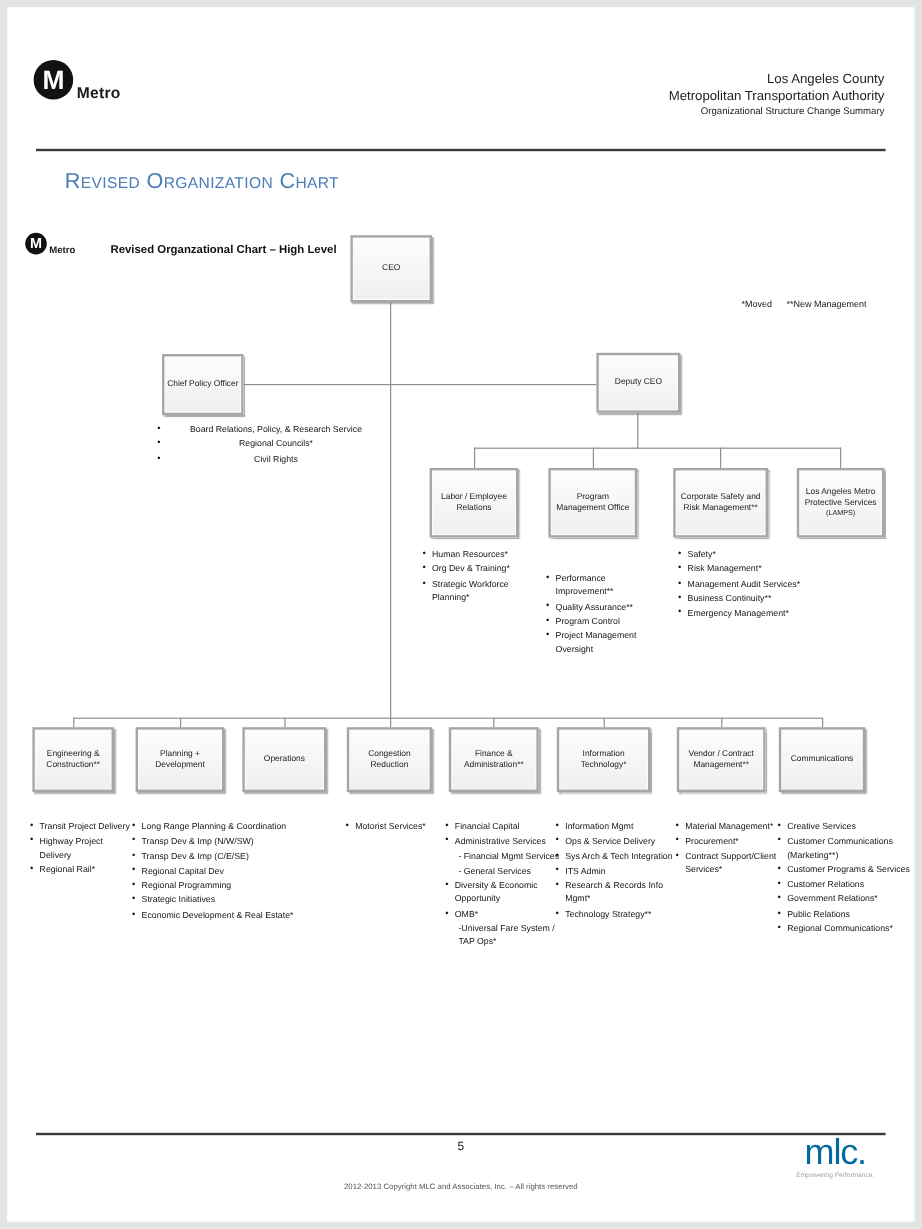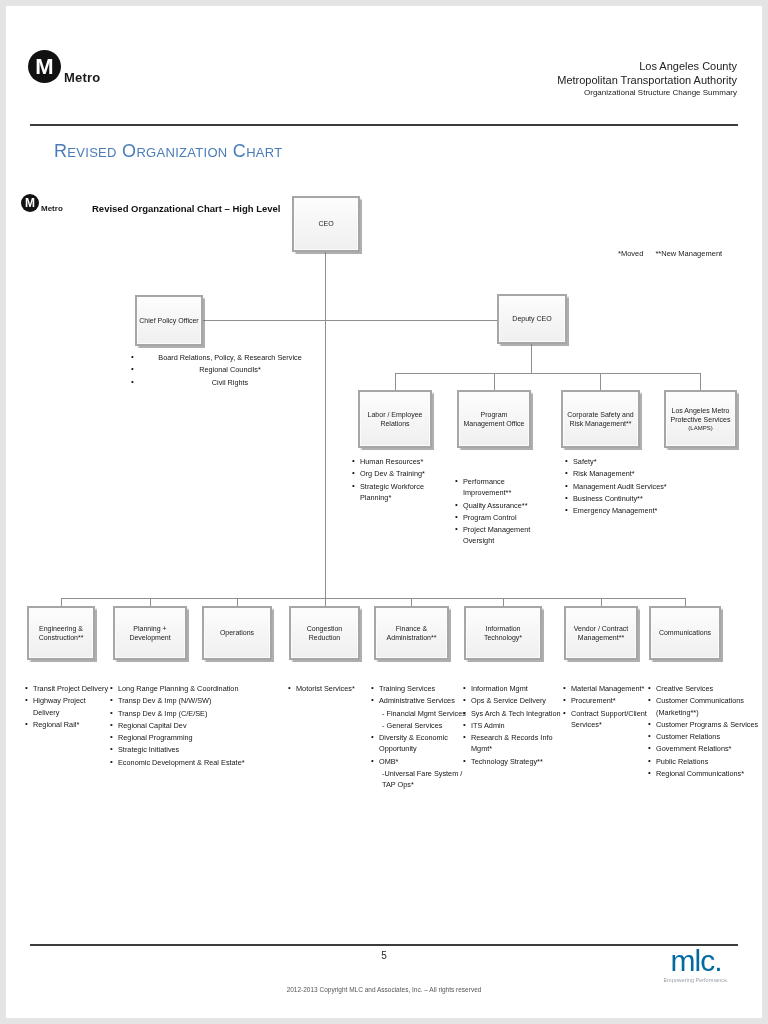--- a/index.html
+++ b/index.html
@@ -187,21 +187,21 @@
     <li>Transp Dev &amp; Imp (C/E/SE)</li>
     <li>Regional Capital Dev</li>
     <li>Regional Programming</li>
     <li>Strategic Initiatives</li>
     <li>Economic Development &amp; Real Estate*</li>
   </ul>
   <ul class="bullets" style="left:288px;top:683px;width:85px;">
     <li>Motorist Services*</li>
   </ul>
   <ul class="bullets" style="left:371px;top:683px;width:95px;">
-    <li>Training Services</li>
+    <li>Financial Capital</li>
     <li>Administrative Services</li>
     <li class="sub">- Financial Mgmt Services</li>
     <li class="sub">- General Services</li>
     <li>Diversity &amp; Economic Opportunity</li>
     <li>OMB*</li>
     <li class="sub">-Universal Fare System / TAP Ops*</li>
   </ul>
   <ul class="bullets" style="left:463px;top:683px;width:106px;">
     <li>Information Mgmt</li>
     <li>Ops &amp; Service Delivery</li>

